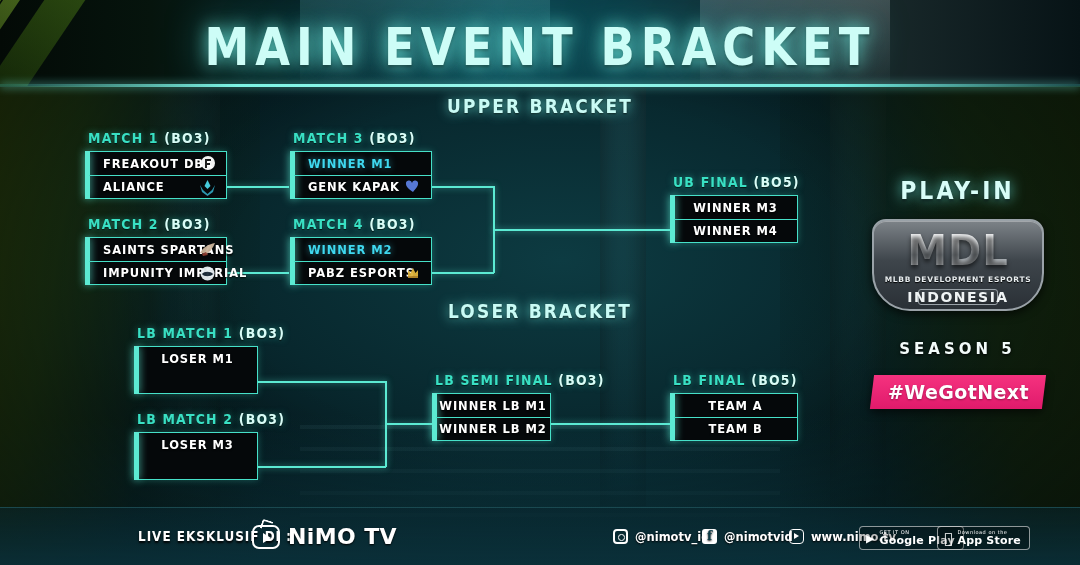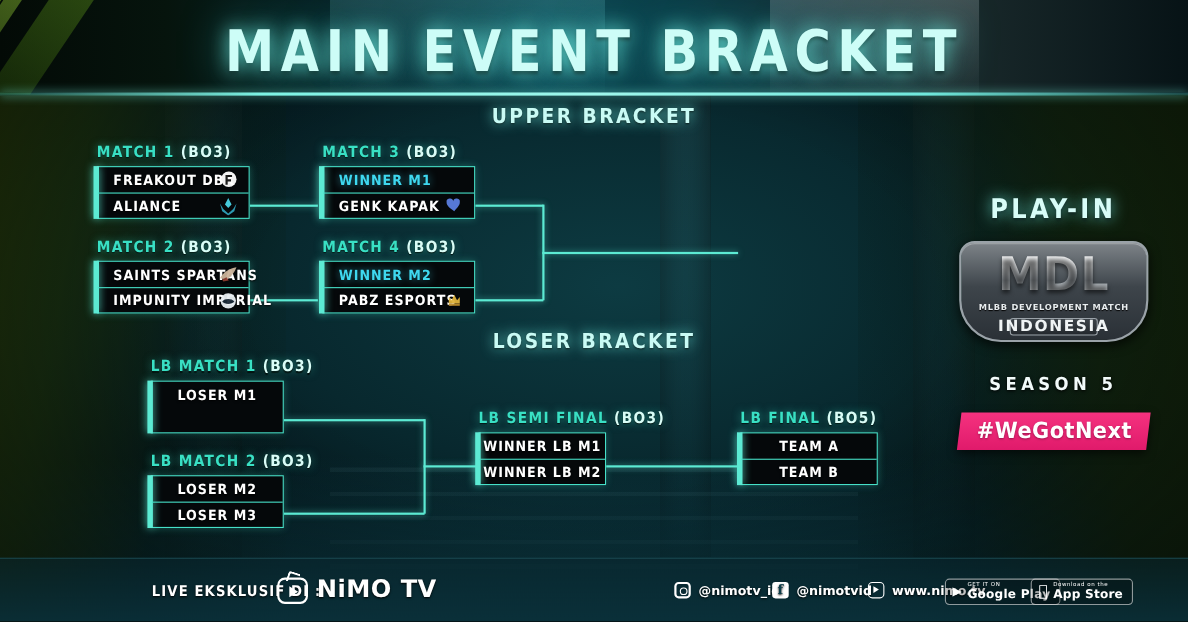--- a/index.html
+++ b/index.html
@@ -355,20 +355,33 @@
         <span class="logo">
           <svg width="20" height="18" viewBox="0 0 20 18">
               <path d="M5 6l2.5 3L10 4l2.5 5L15 6v6H5z" fill="#e0b43c"></path>
               <rect x="5" y="12" width="10" height="2" fill="#b8892a"></rect>
             </svg>
         </span>
       </div>
     </div>
   </div>
 
+  <div class="match" style="left:673px;top:195px;width:125px;height:48px;">
+    <div class="match-label">
+      <span>UB FINAL</span> <span class="bo">(BO5)</span>
+    </div>
+    <div class="box">
+      <div class="row center">
+        <span class="tname">WINNER M3</span>
+      </div>
+      <div class="row center">
+        <span class="tname">WINNER M4</span>
+      </div>
+    </div>
+  </div>
 
   <div class="conn h" style="left:258px;top:381px;width:128px;"></div>
   <div class="conn h" style="left:258px;top:466px;width:128px;"></div>
   <div class="conn v" style="left:385px;top:381px;height:86px;"></div>
   <div class="conn h" style="left:385px;top:423px;width:50px;"></div>
   <div class="conn h" style="left:551px;top:423px;width:120px;"></div>
 
   <div class="match" style="left:137px;top:346px;width:121px;height:48px;">
     <div class="match-label">
       <span>LB MATCH 1</span> <span class="bo">(BO3)</span>
@@ -379,23 +392,20 @@
       </div>
     </div>
   </div>
 
   <div class="match" style="left:137px;top:432px;width:121px;height:48px;">
     <div class="match-label">
       <span>LB MATCH 2</span> <span class="bo">(BO3)</span>
     </div>
     <div class="box">
       <div class="row center">
-        <span class="tname">LOSER M2</span>
-      </div>
-      <div class="row center">
         <span class="tname">LOSER M3</span>
       </div>
     </div>
   </div>
 
   <div class="match" style="left:435px;top:393px;width:116px;height:48px;">
     <div class="match-label">
       <span>LB SEMI FINAL</span> <span class="bo">(BO3)</span>
     </div>
     <div class="box">
@@ -420,21 +430,21 @@
         <span class="tname">TEAM B</span>
       </div>
     </div>
   </div>
 
   <div class="playin">PLAY-IN</div>
 
   <div class="mdl-logo">
     <div class="mdl-shield"></div>
     <div class="mdl-text">MDL</div>
-    <div class="mdl-sub">MLBB DEVELOPMENT MATCH</div>
+    <div class="mdl-sub">MLBB DEVELOPMENT ESPORTS</div>
     <div class="mdl-country">INDONESIA</div>
   </div>
 
   <div class="season">SEASON 5</div>
 
   <div class="wegotnext">
     <span>#WeGotNext</span>
   </div>
 
   <div class="footer">

